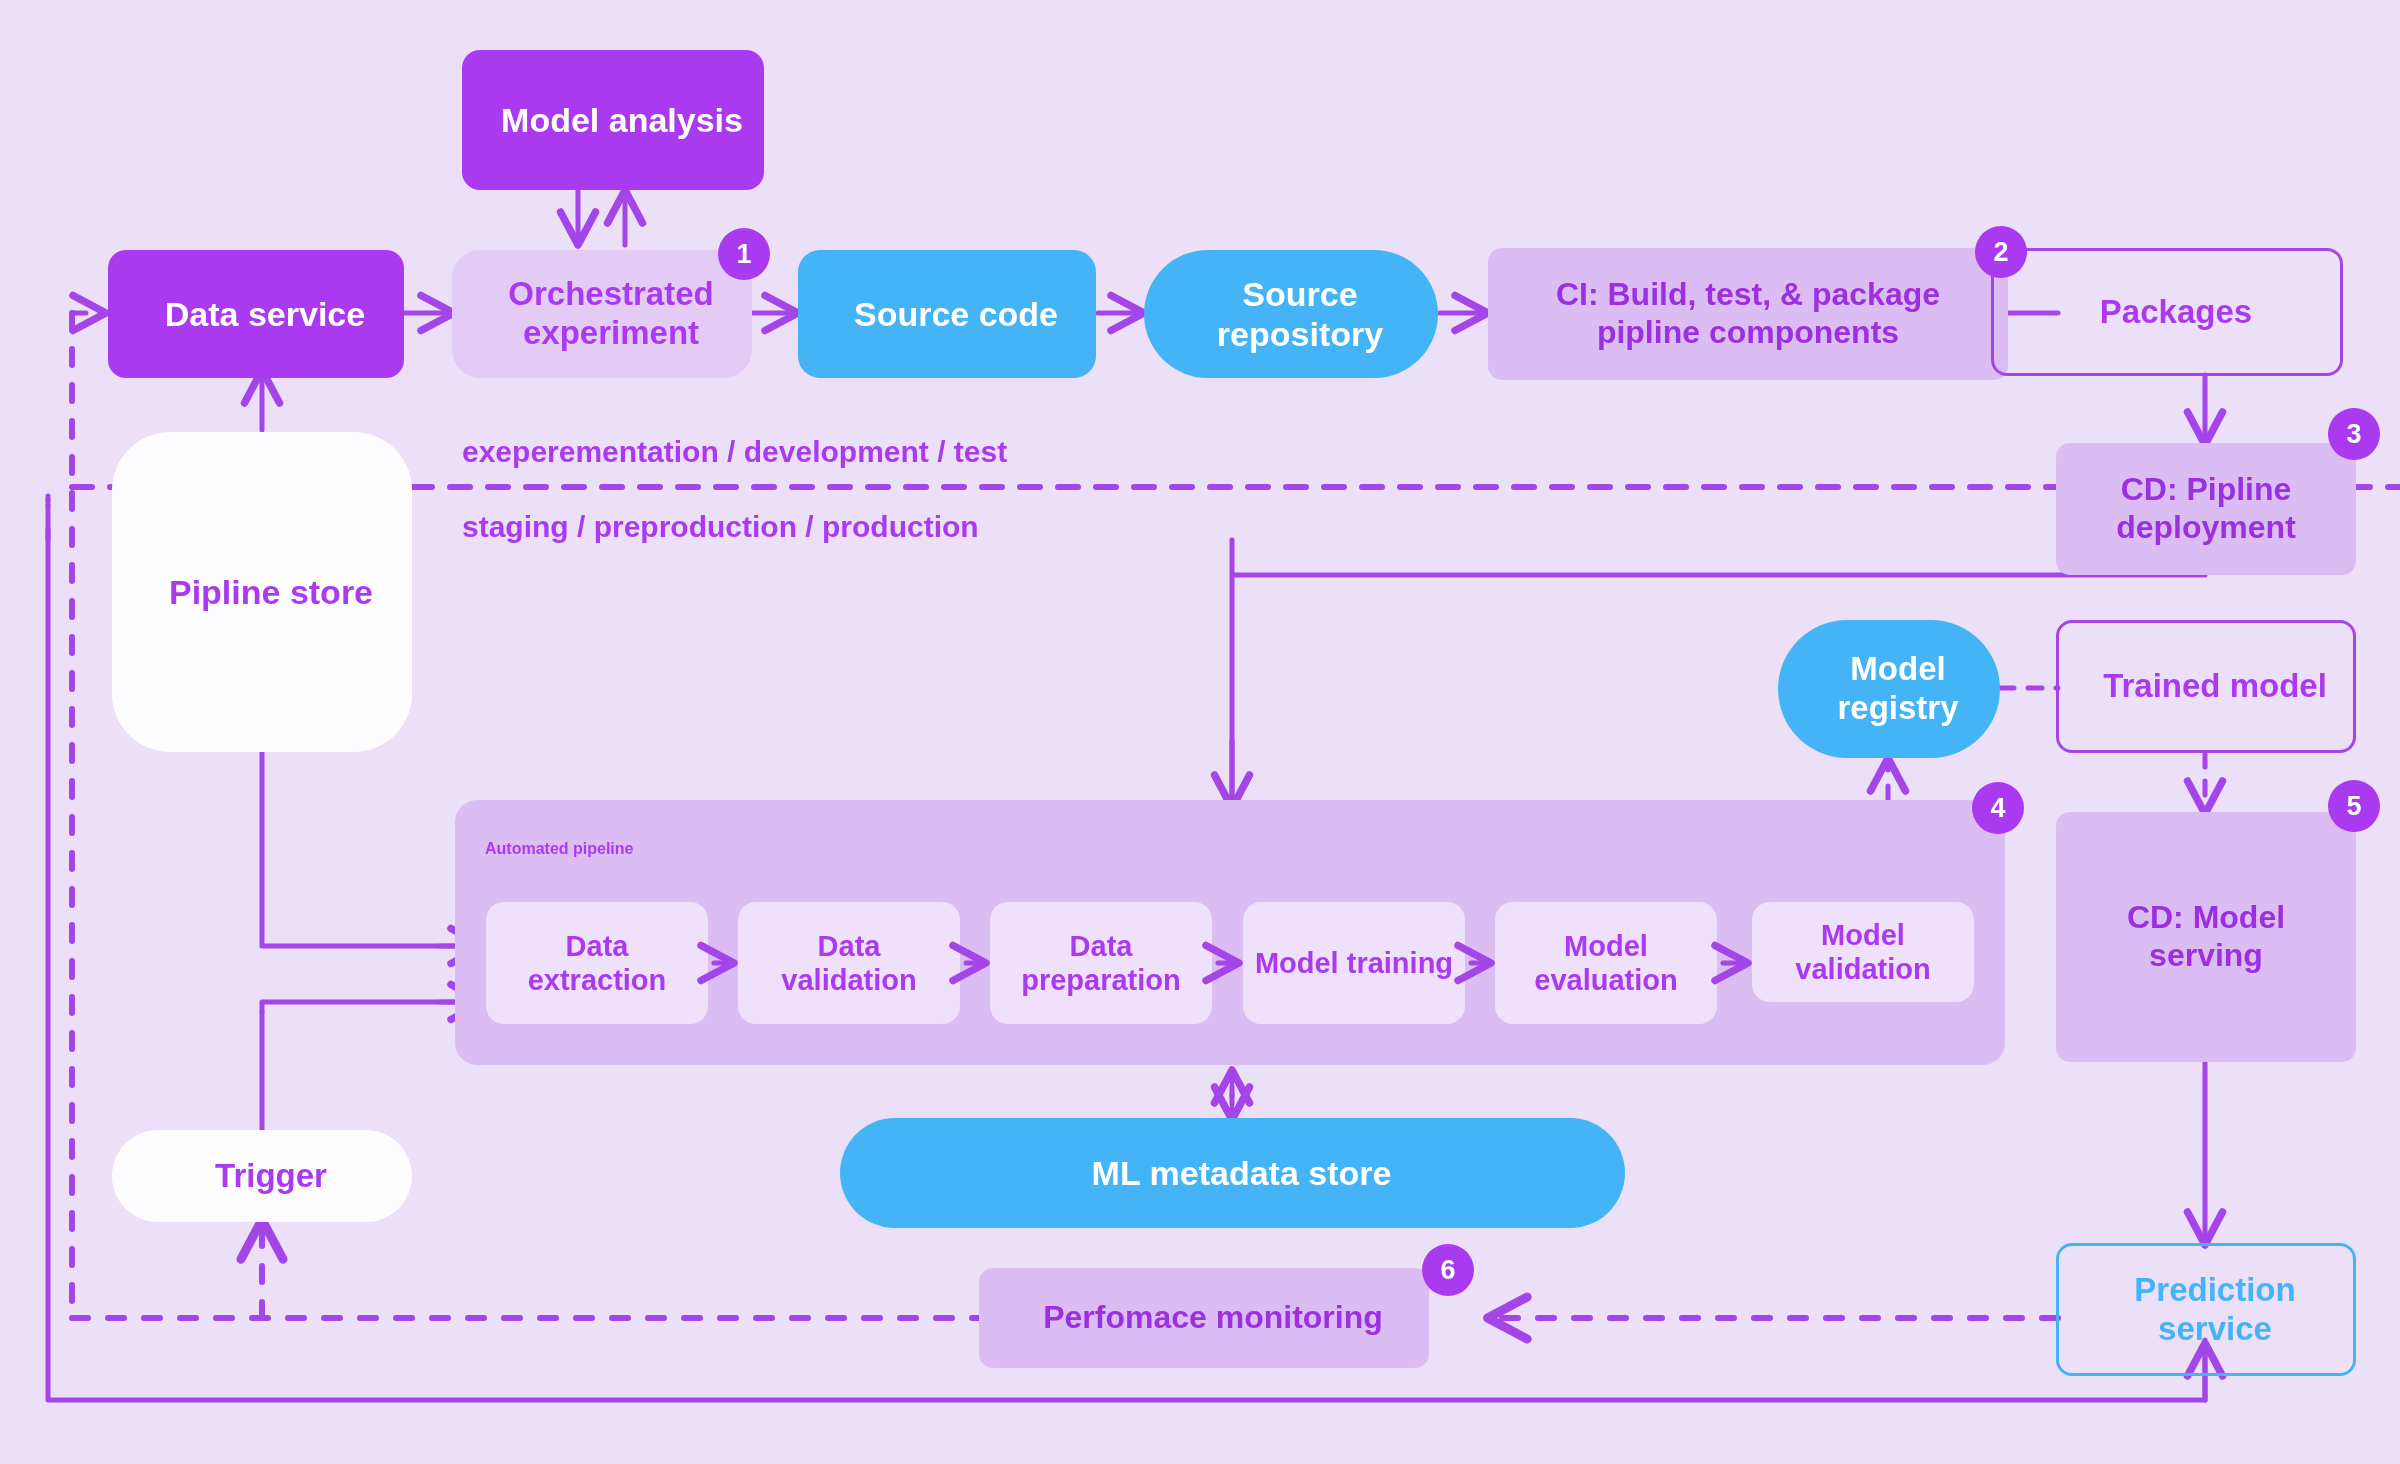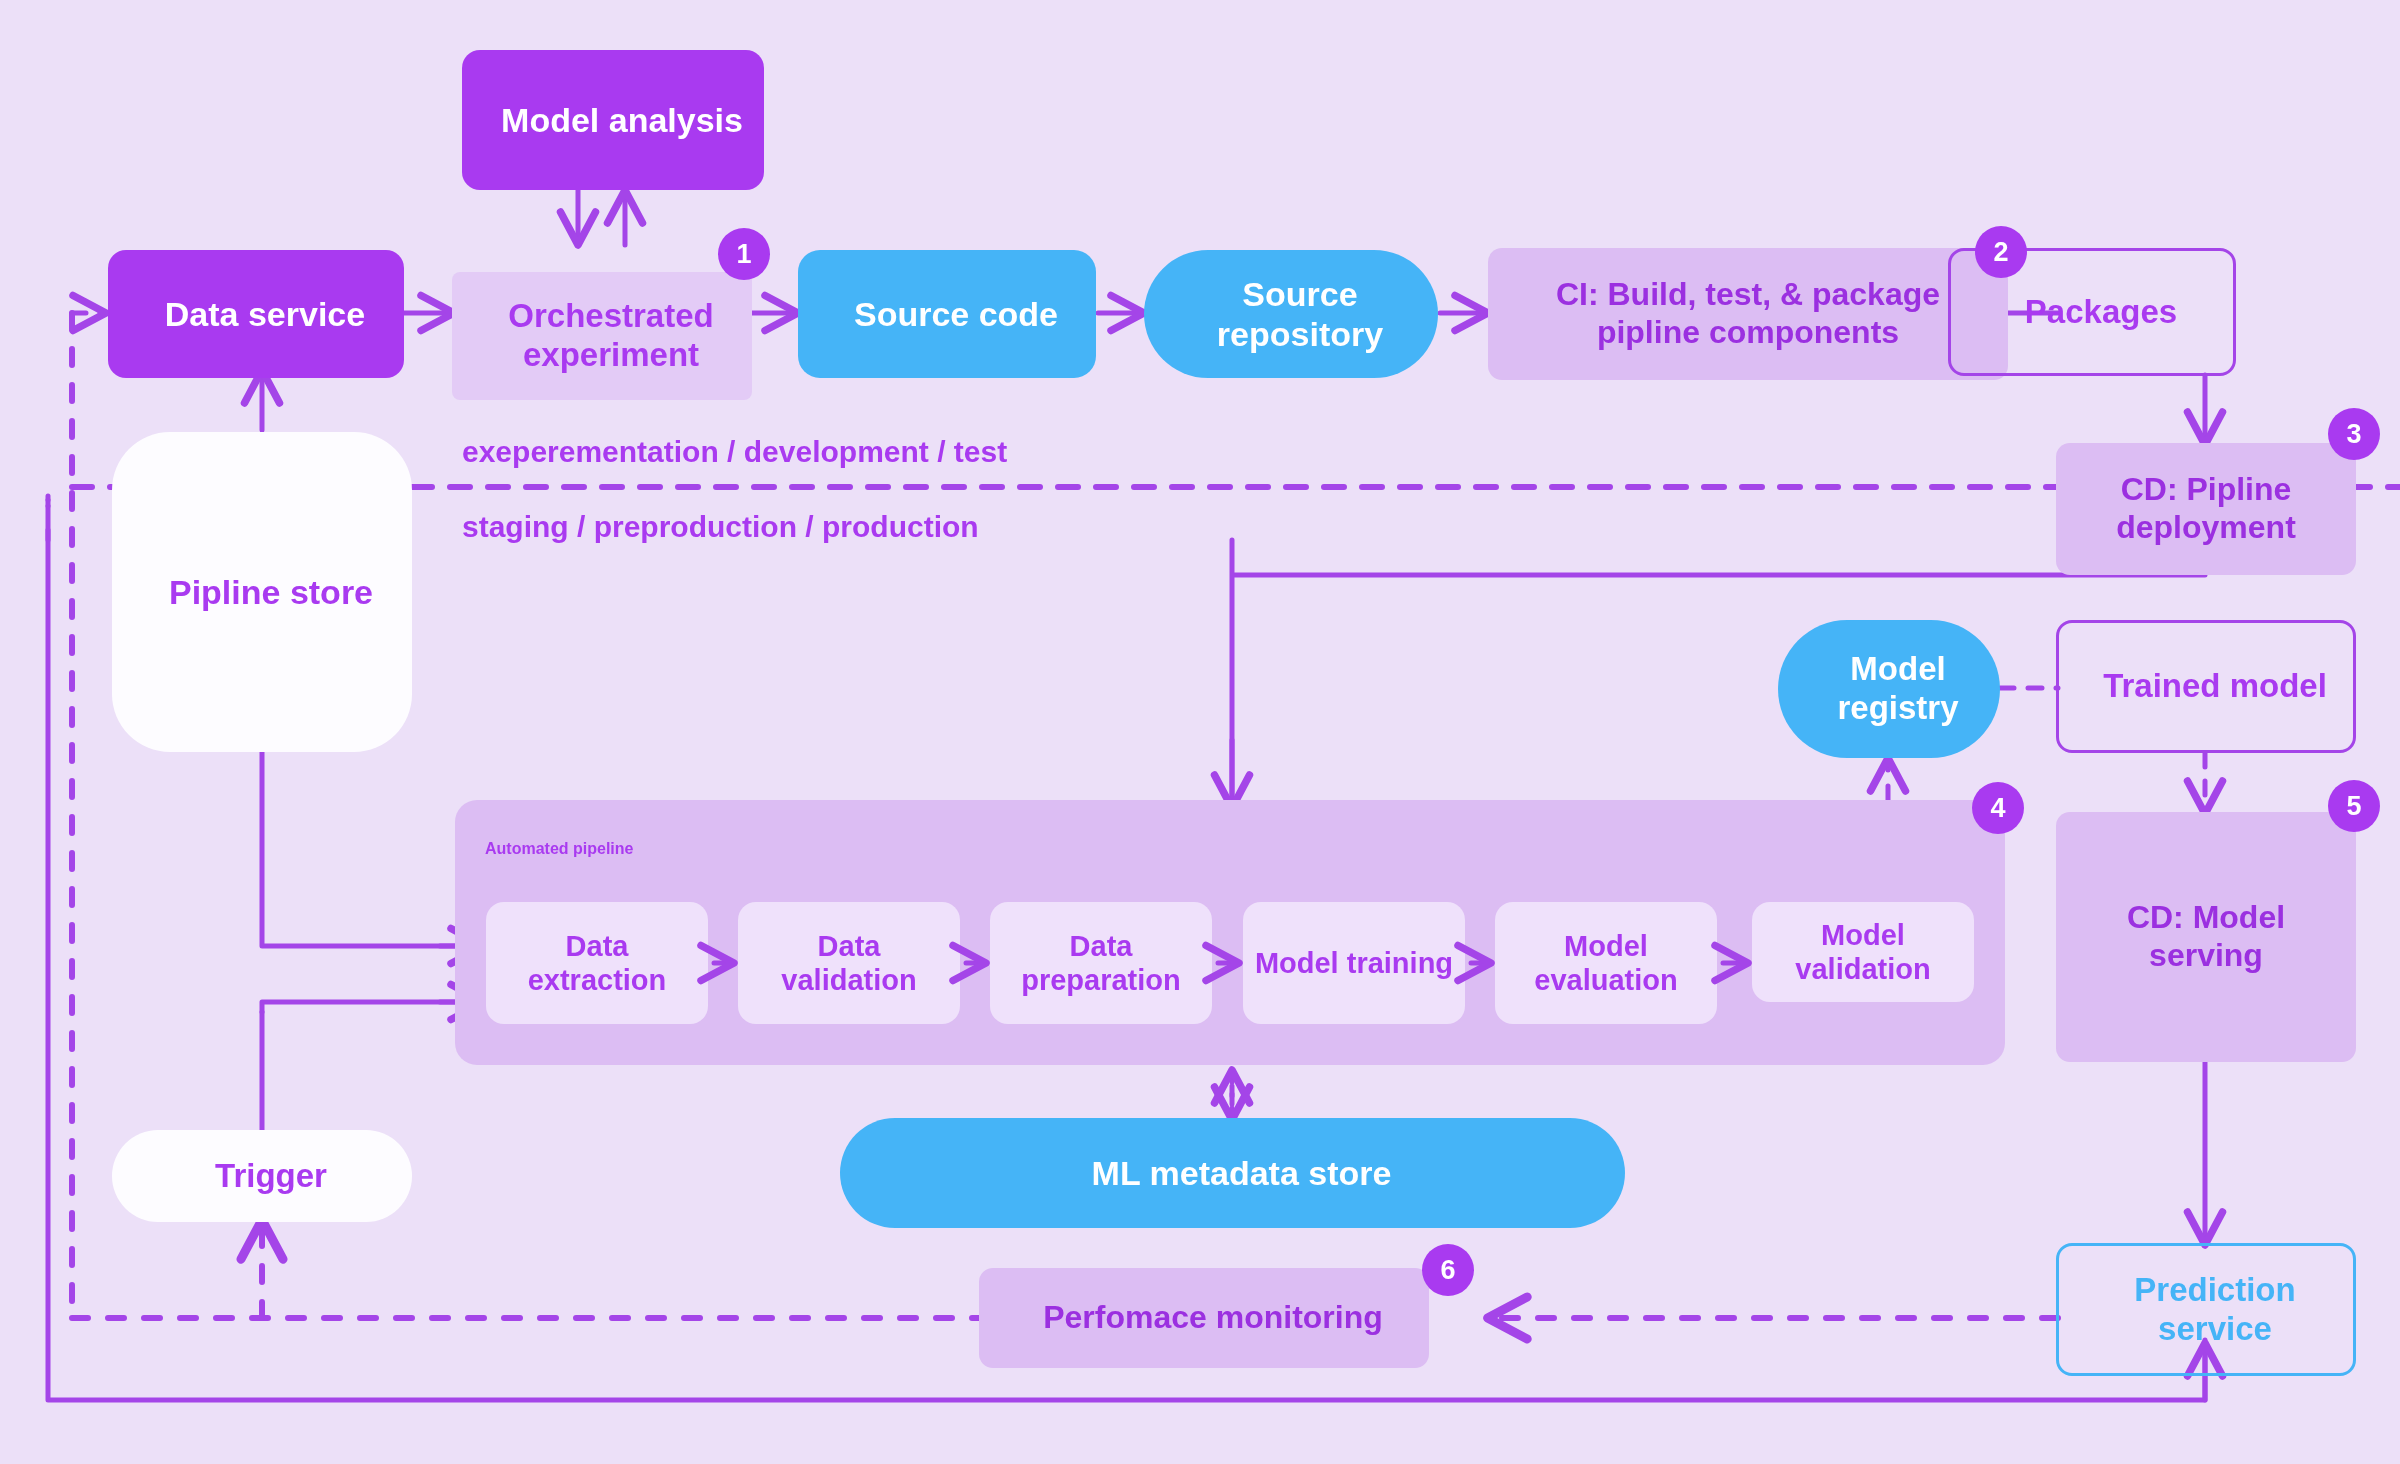--- a/index.html
+++ b/index.html
@@ -18,21 +18,21 @@
     text-align:center;
     box-sizing:border-box;
     font-weight:bold;
     line-height:1.18;
     padding-left:18px;
   }
 
   
   .solid-purple{background:#a93af0;color:#ffffff;border-radius:18px;}
   .soft-purple{background:#dcbdf3;color:#9b30e0;border-radius:14px;}
-  .soft-purple-lite{background:#e3cbf6;color:#a93af0;border-radius:8px;margin-top:22px;}
+  .soft-purple-lite{background:#e3cbf6;color:#a93af0;border-radius:28px;}
   .blue{background:#45b4f7;color:#ffffff;}
   .white{background:#fdfcff;color:#a93af0;}
   .outline-purple{background:transparent;color:#a93af0;border:3px solid #a445e8;border-radius:16px;}
   .outline-blue{background:transparent;color:#45b4f7;border:3px solid #45b4f7;border-radius:16px;}
   .pill{border-radius:999px;}
   .stage-box{background:#efe1fb;color:#a93af0;border-radius:18px;}
 
   .badge{
     position:absolute;
     width:52px;height:52px;border-radius:50%;
@@ -170,21 +170,21 @@
     <span>Source repository</span>
   </div>
 
   <div class="node soft-purple" style="left:1488px;top:248px;width:520px;height:132px;font-size:32px;padding:0 16px;">
     <span>CI: Build, test, &amp; package pipline components</span>
   </div>
   <div class="badge" style="left:1975px;top:226px;">
     <span>2</span>
   </div>
 
-  <div class="node outline-purple" style="left:1948px;top:248px;width:288px;height:128px;font-size:33px;">
+  <div class="node outline-purple" style="left:1991px;top:248px;width:352px;height:128px;font-size:33px;">
     <span>Packages</span>
   </div>
 
   <div class="node soft-purple" style="left:2056px;top:443px;width:300px;height:132px;font-size:32px;padding:0 10px;">
     <span>CD: Pipline deployment</span>
   </div>
   <div class="badge" style="left:2328px;top:408px;">
     <span>3</span>
   </div>
 

